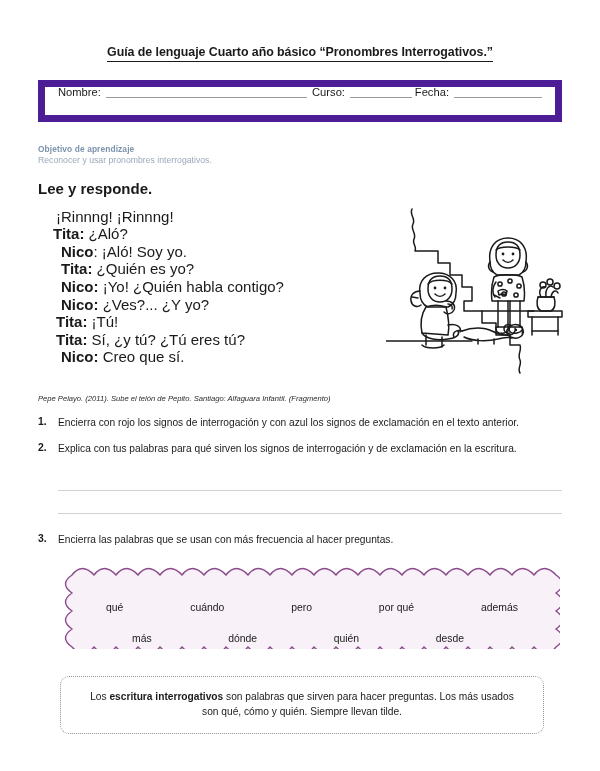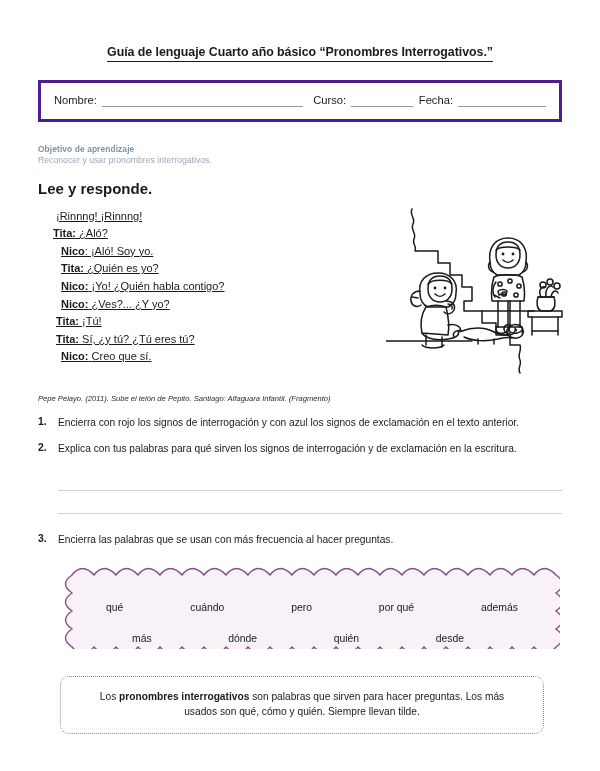--- a/index.html
+++ b/index.html
@@ -37,24 +37,24 @@
   }
   .doc-title span {
     border-bottom: 1.6px solid #1a1a1a;
     padding-bottom: 1.5px;
   }
 
   
   .id-box {
     margin-top: 21px;
     height: 42px;
-    border: 3px solid #4c1d95;
+    border: 7px solid #4c1d95;
     box-sizing: border-box;
     display: flex;
-    align-items: center;
+    align-items: flex-start;
     padding: 0 13px;
     font-size: 11.2px;
     color: #1a1a1a;
   }
   .id-field { display: flex; align-items: flex-end; white-space: nowrap; }
   .id-label { line-height: 1; }
   .rule {
     display: inline-block;
     border-bottom: 1px solid #9a9a9a;
     height: 10px;
@@ -95,25 +95,24 @@
     margin-top: 11px;
     position: relative;
     height: 180px;
   }
   .dialogue {
     width: 248px;
     padding-left: 15px;
     box-sizing: border-box;
   }
   .dia-line {
-    font-size: 11px;
+    font-size: 15px;
     line-height: 17.6px;
     color: #1a1a1a;
     white-space: nowrap;
-    text-decoration: underline;
   }
   .dia-line.indent-1 { padding-left: 3px; }
   .dia-line.indent-2 { padding-left: 8px; }
   .dia-line b { font-weight: bold; }
 
   .illustration {
     position: absolute;
     right: -4px;
     top: -3px;
     width: 180px;
@@ -435,16 +434,16 @@
       <div class="cloud-row row-2">
         <span class="cloud-word">más</span>
         <span class="cloud-word">dónde</span>
         <span class="cloud-word">quién</span>
         <span class="cloud-word">desde</span>
       </div>
     </div>
   </div>
 
   <div class="info-box">
-    <span>Los </span><b>pronombres interrogativos</b><span> son palabras que sirven para hacer preguntas. Los más usados son qué, cómo y quién. Siempre llevan tilde.</span>
+    <span>Los </span><b>escritura interrogativos</b><span> son palabras que sirven para hacer preguntas. Los más usados son qué, cómo y quién. Siempre llevan tilde.</span>
   </div>
 
 </div>
 
 </body></html>

